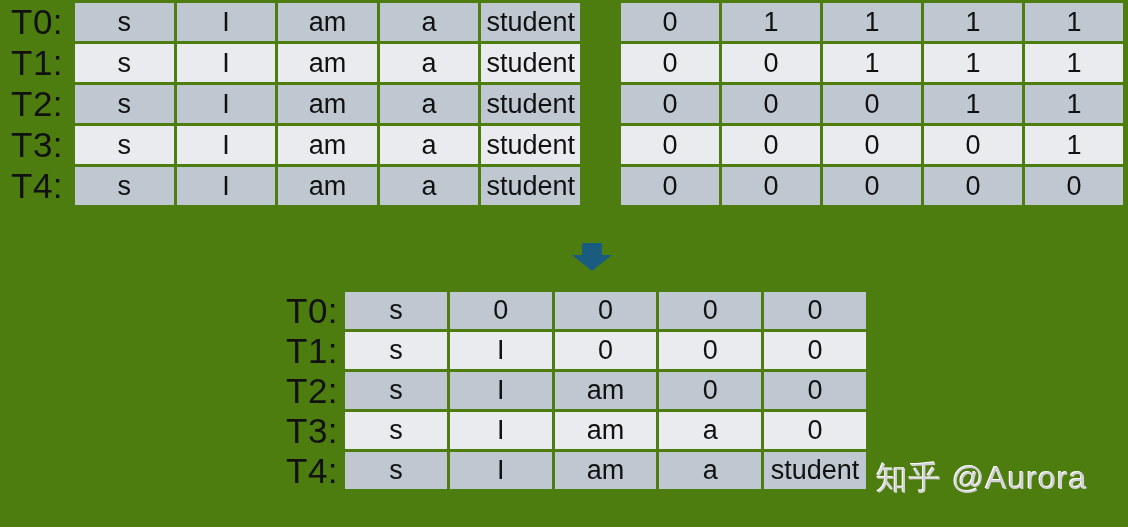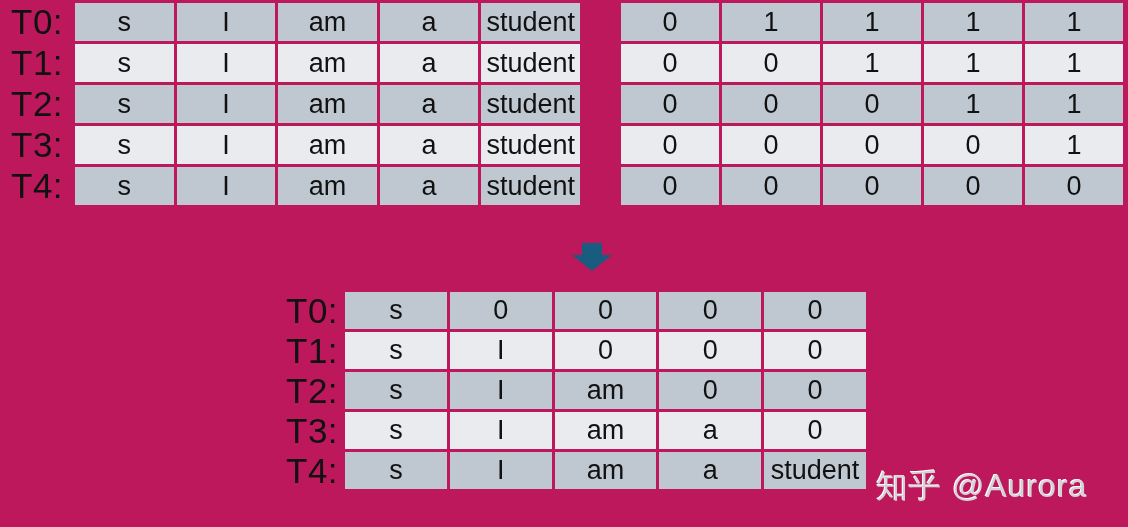--- a/index.html
+++ b/index.html
@@ -5,21 +5,21 @@
   html, body {
     margin: 0;
     padding: 0;
     background: #ffffff;
     font-family: "Liberation Sans", sans-serif;
   }
   #canvas {
     position: relative;
     width: 1128px;
     height: 527px;
-    background: #be185d;
+    background: #4d7c0f;
     overflow: hidden;
     color: #111111;
   }
   
   .labels {
     position: absolute;
     display: flex;
     flex-direction: column;
     gap: 3px;
   }
@@ -68,21 +68,20 @@
   
   .watermark {
     position: absolute;
     left: 876px;
     top: 457px;
     font-size: 32px;
     color: #d3d3d7;
     text-shadow: -1px -1px 0 #ffffff;
     letter-spacing: 1px;
     white-space: nowrap;
-    margin-top: 8px;
   }
 </style>
 </head>
 <body>
 
 <div id="canvas">
 
   <div class="labels" style="left:11px; top:3px;">
     <div class="rlabel">T0:</div>
     <div class="rlabel">T1:</div>

